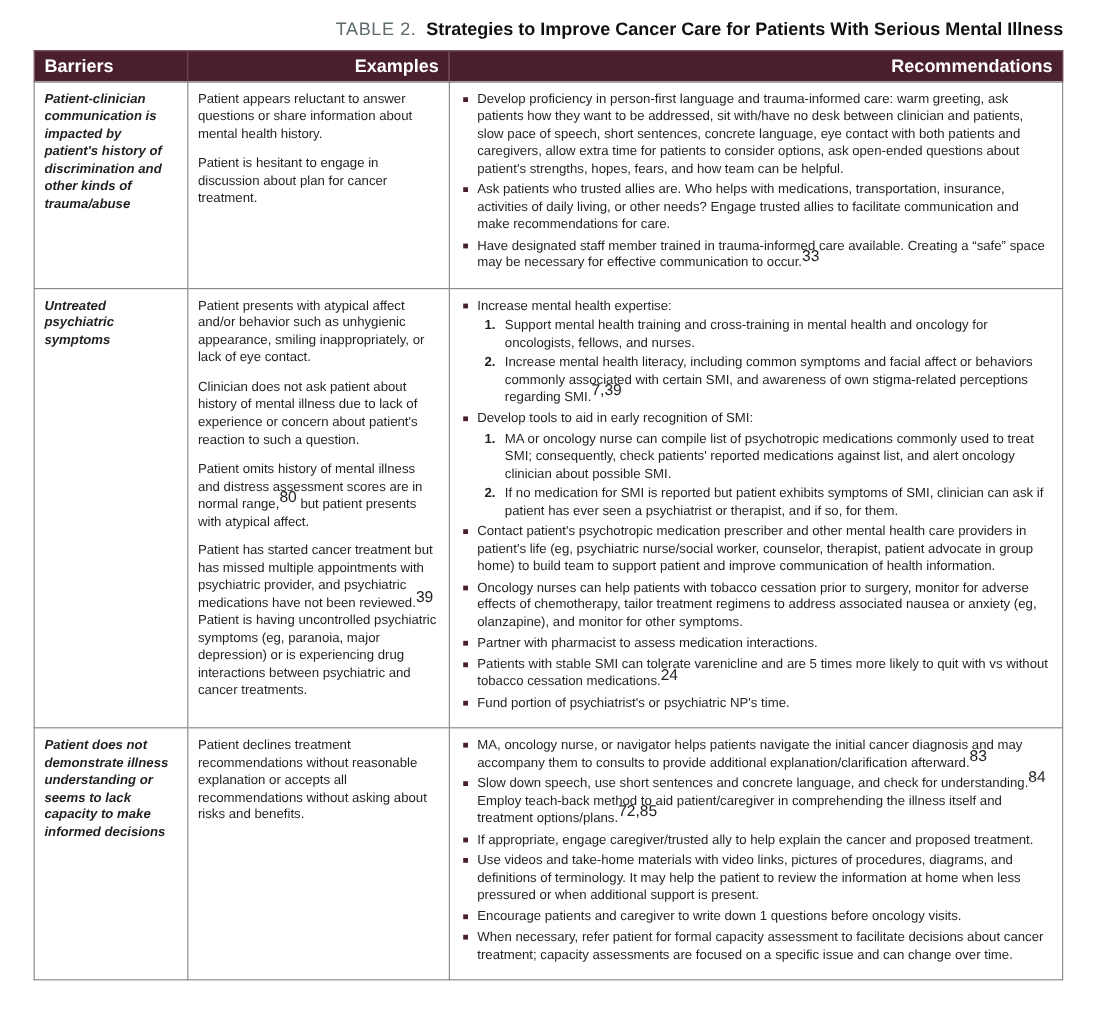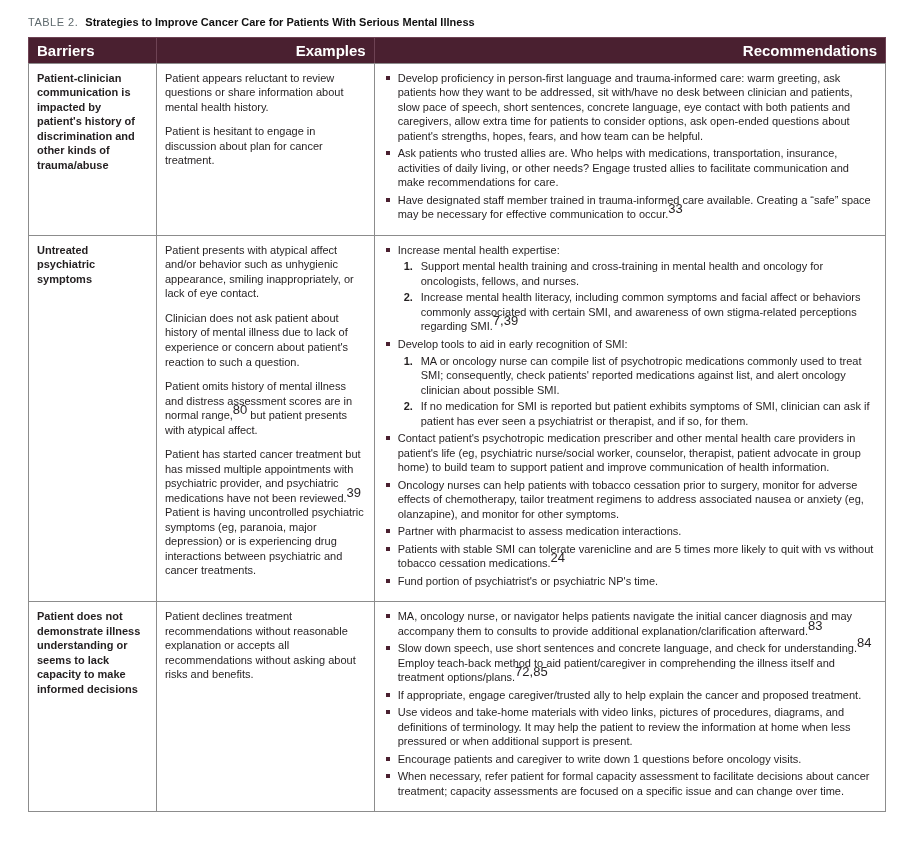--- a/index.html
+++ b/index.html
@@ -8,23 +8,24 @@
     background:#ffffff;
     color:#231f20;
   }
   .page {
     width:914px;
     height:850px;
     padding:16px 28px 10px 28px;
     background:#ffffff;
   }
   .table-title {
-    font-size:11px;
+    font-size:15px;
     margin-bottom:7px;
     line-height:1.25;
+    text-align:right;
   }
   .table-label {
     color:#5f6a6e;
     font-weight:400;
     letter-spacing:0.5px;
     margin-right:4px;
   }
   .table-title-text { font-weight:700; color:#111; }
   table.smi-table {
     width:858px;
@@ -43,21 +44,21 @@
   th.th-left { text-align:left; }
   th.th-center { text-align:right; }
   table.smi-table td {
     vertical-align:top;
     border:1px solid #8c8c8c;
     padding:7px 8px 10px 8px;
     font-size:11px;
     line-height:1.32;
     background:#fff;
   }
-  td.barrier-cell { font-weight:700; }
+  td.barrier-cell { font-weight:700;font-style:italic; }
   .ex-p { margin-bottom:10px; }
   .ex-p:last-child { margin-bottom:0; }
   ul.rec-list { list-style:none; margin:0; padding:0; }
   li.rec-item {
     position:relative;
     padding-left:15px;
     margin-bottom:3px;
   }
   li.rec-item::before {
     content:"";
@@ -119,21 +120,21 @@
       <tr>
         <th class="th-left">Barriers</th>
         <th class="th-center">Examples</th>
         <th class="th-center">Recommendations</th>
       </tr>
     </thead>
     <tbody>
         <tr>
           <td class="barrier-cell">Patient-clinician communication is impacted by patient's history of discrimination and other kinds of trauma/abuse</td>
           <td class="examples-cell">
-            <p class="ex-p">Patient appears reluctant to review questions or share information about mental health history.</p>
+            <p class="ex-p">Patient appears reluctant to answer questions or share information about mental health history.</p>
             <p class="ex-p">Patient is hesitant to engage in discussion about plan for cancer treatment.</p>
           </td>
           <td class="recs-cell">
             <ul class="rec-list">
               <li class="rec-item">Develop proficiency in person-first language and trauma-informed care: warm greeting, ask patients how they want to be addressed, sit with/have no desk between clinician and patients, slow pace of speech, short sentences, concrete language, eye contact with both patients and caregivers, allow extra time for patients to consider options, ask open-ended questions about patient's strengths, hopes, fears, and how team can be helpful.</li>
               <li class="rec-item">Ask patients who trusted allies are. Who helps with medications, transportation, insurance, activities of daily living, or other needs? Engage trusted allies to facilitate communication and make recommendations for care.</li>
               <li class="rec-item">Have designated staff member trained in trauma-informed care available. Creating a “safe” space may be necessary for effective communication to occur.<sup>33</sup></li>
             </ul>
           </td>
         </tr>

